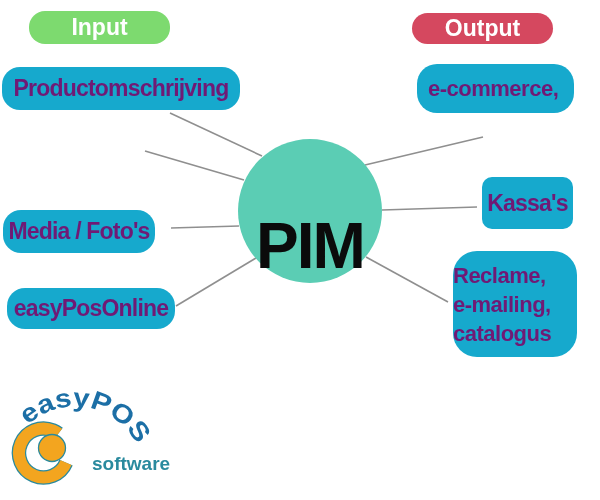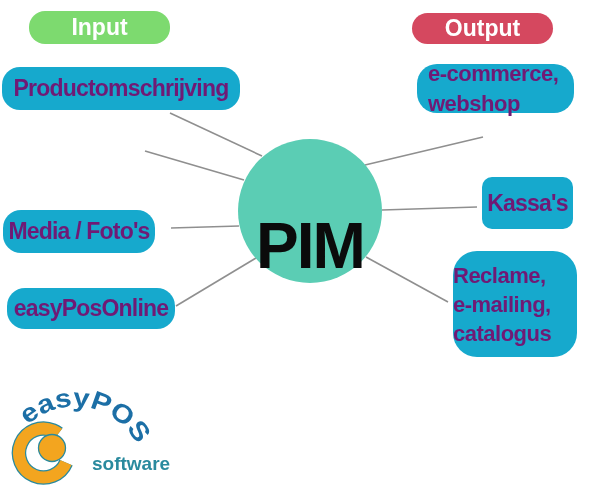--- a/index.html
+++ b/index.html
@@ -73,21 +73,20 @@
   <div class="node" id="input-node-3">
     <span>easyPosOnline</span>
   </div>
 
   <div id="hub">
     <span>PIM</span>
   </div>
 
   <div class="node multiline" id="output-node-0">
     <span>e-commerce,</span>
-    <span>webshop</span>
   </div>
   <div class="node" id="output-node-1">
     <span>Kassa's</span>
   </div>
   <div class="node multiline" id="output-node-2">
     <span>Reclame,</span>
     <span>e-mailing,</span>
     <span>catalogus</span>
   </div>
 

